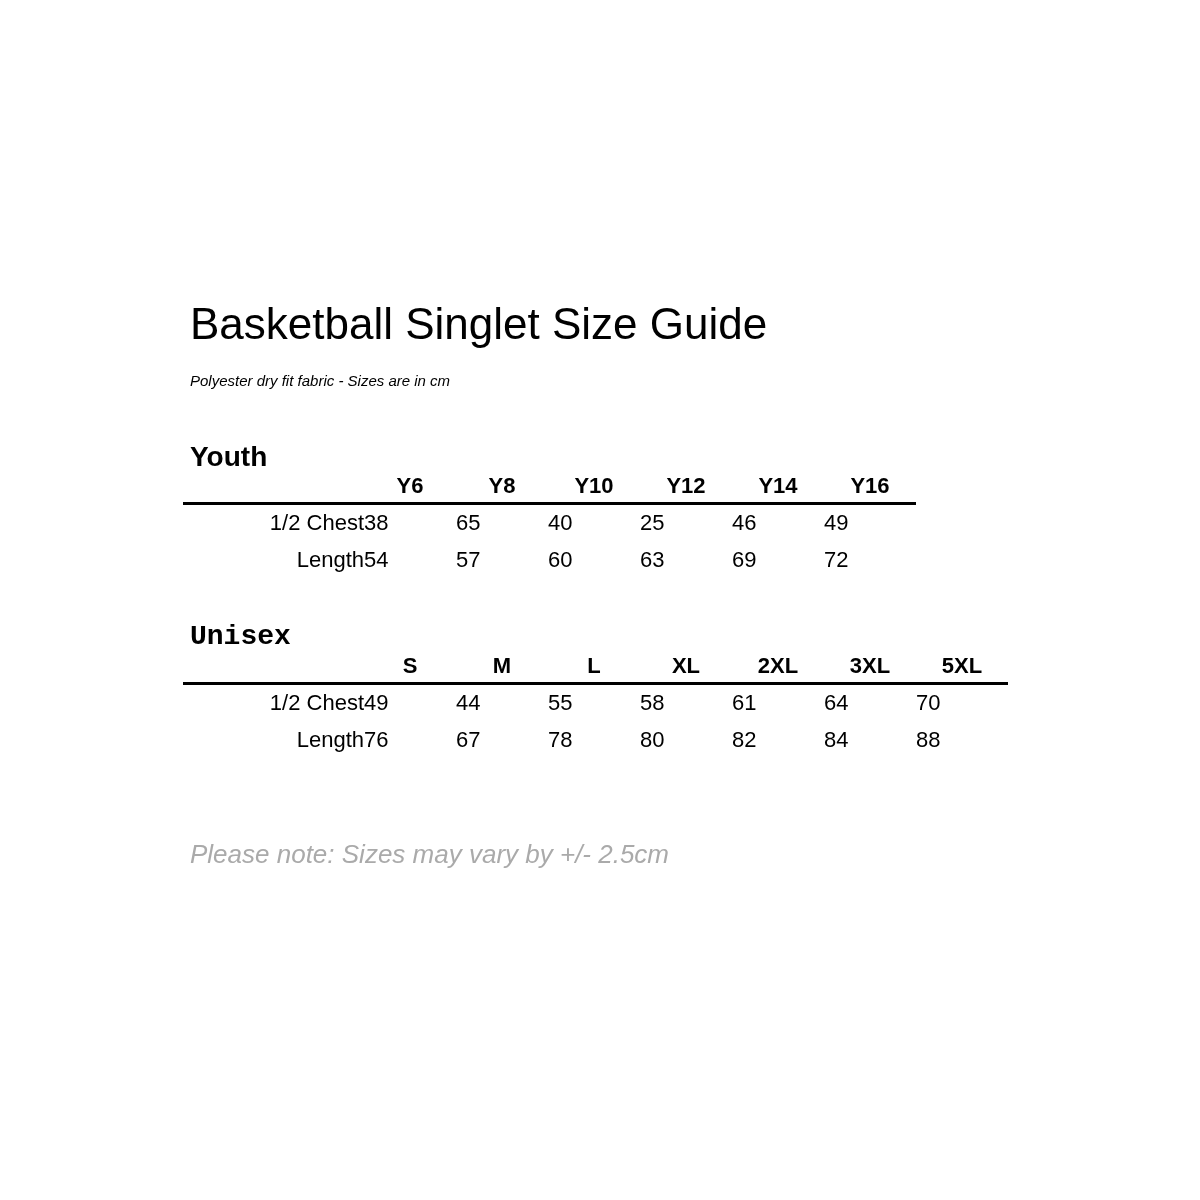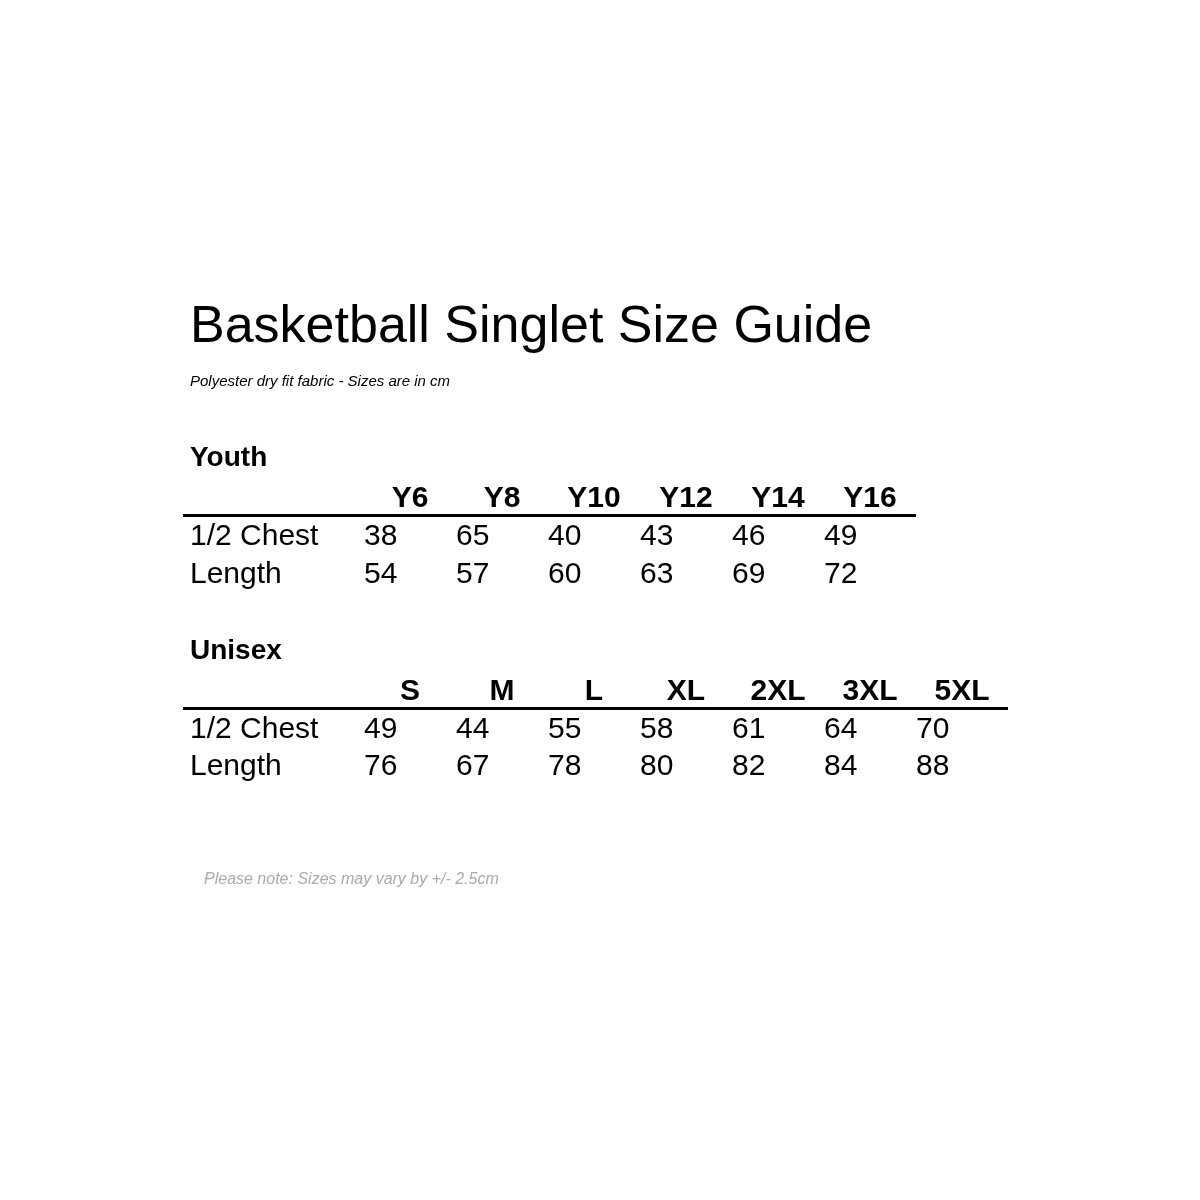--- a/index.html
+++ b/index.html
@@ -15,45 +15,44 @@
     position: absolute;
     top: 0; left: 0;
     width: 1200px;
     height: 1200px;
     background: #ffffff;
   }
   .content {
     padding: 302px 0 0 183px;
   }
   .page-title {
-    font-size: 52px;
+    font-size: 44px;
     line-height: 44px;
     font-weight: 400;
     margin-left: 7px;
     letter-spacing: 0px;
   }
   .page-subtitle {
     font-size: 15px;
     line-height: 26px;
     font-style: italic;
     margin: 22px 0 12px 7px;
   }
   .section-heading {
     font-size: 28px;
     line-height: 26px;
     font-weight: 700;
     margin-left: 7px;
   }
   .heading-youth { margin-top: 50px; }
-  .heading-unisex { margin-top: 45px; }
+  .heading-unisex { margin-top: 45px; font-family: Liberation Mono, monospace; }
   table.size-table {
     border-collapse: collapse;
     table-layout: fixed;
-    margin-top: 10px;
-    font-size: 30px;
+    font-size: 22px;
   }
   table.size-table col.label-col { width: 181px; }
   table.size-table col.size-col { width: 92px; }
   table.size-table thead th {
     font-weight: 700;
     text-align: center;
     height: 33px;
     vertical-align: middle;
     border-bottom: 3px solid #000000;
     padding: 0;
@@ -62,29 +61,29 @@
     text-align: left;
   }
   table.size-table tbody td {
     height: 38px;
     vertical-align: middle;
     text-align: left;
     font-weight: 400;
     padding: 0;
   }
   table.size-table tbody td.row-label {
-    text-align: left;
+    text-align: right;
     padding-left: 7px;
   }
   .note {
-    font-size: 16px;
+    font-size: 26px;
     line-height: 26px;
     font-style: italic;
     color: #aaaaaa;
-    margin: 82px 0 0 21px;
+    margin: 82px 0 0 7px;
   }
 </style>
 </head>
 <body>
 
 <div class="doc">
   <div class="content">
 
     <h1 class="page-title">Basketball Singlet Size Guide</h1>
     <p class="page-subtitle">Polyester dry fit fabric - Sizes are in cm</p>
@@ -110,21 +109,21 @@
           <th>Y14</th>
           <th>Y16</th>
         </tr>
       </thead>
       <tbody>
         <tr>
           <td class="row-label">1/2 Chest</td>
           <td>38</td>
           <td>65</td>
           <td>40</td>
-          <td>43</td>
+          <td>25</td>
           <td>46</td>
           <td>49</td>
         </tr>
         <tr>
           <td class="row-label">Length</td>
           <td>54</td>
           <td>57</td>
           <td>60</td>
           <td>63</td>
           <td>69</td>

